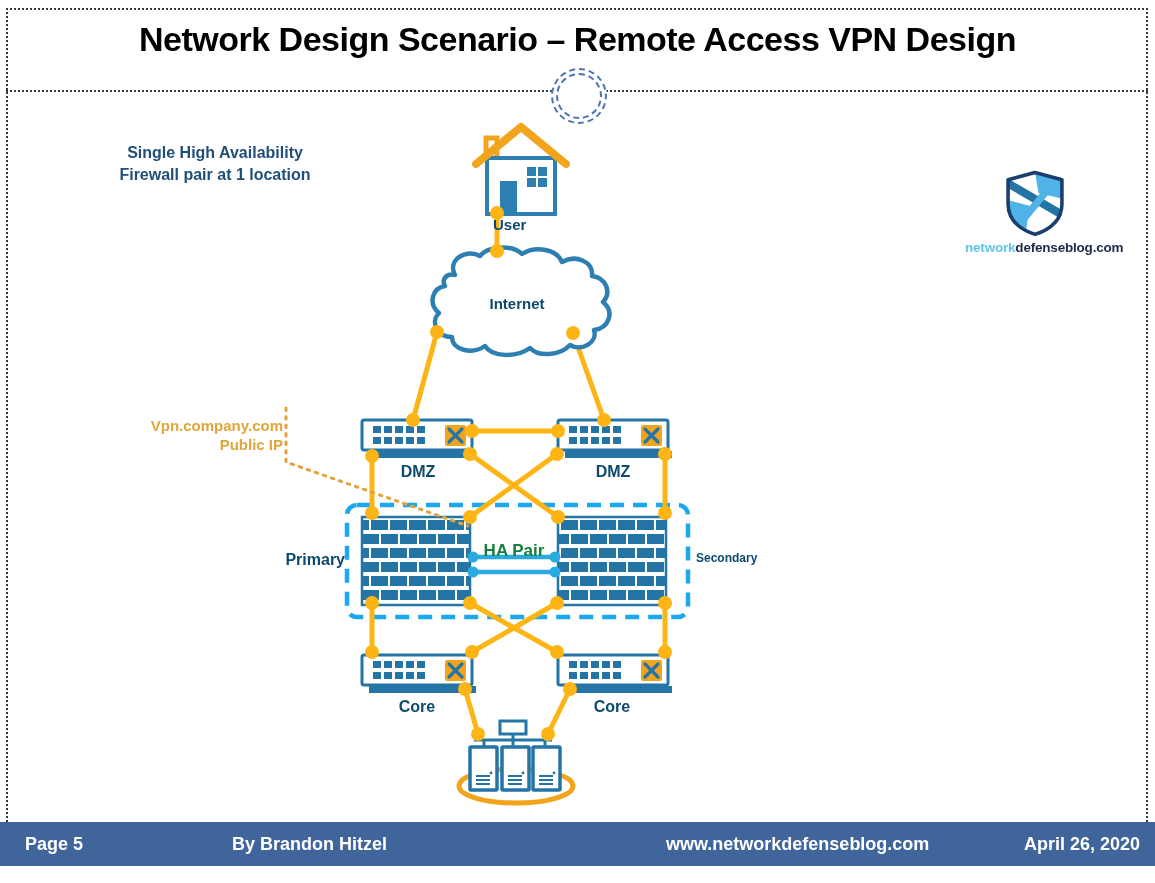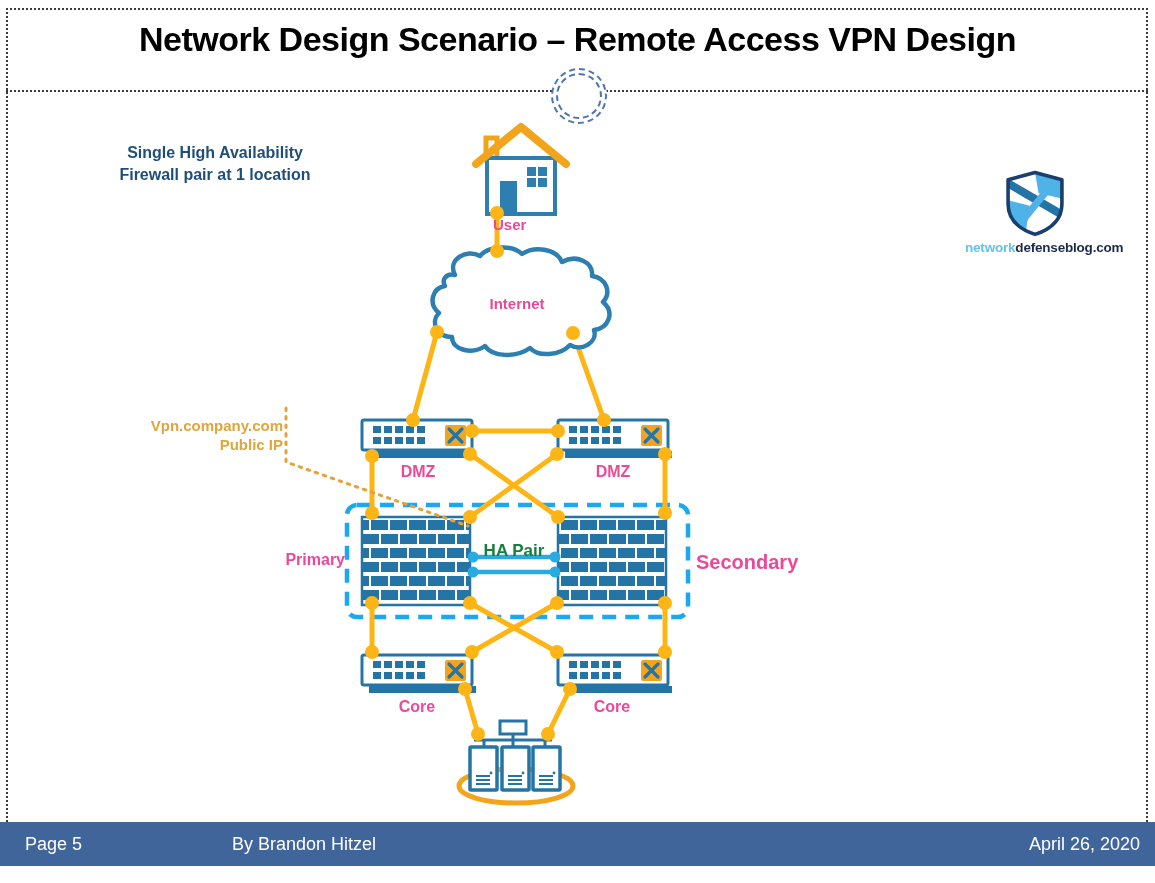--- a/index.html
+++ b/index.html
@@ -14,25 +14,25 @@
         border:2px dashed #4f74b3;background:#fff;z-index:3;}
   .deco-circle::after{content:'';position:absolute;inset:3px;border:2px dashed #4f74b3;border-radius:50%;}
   .note{position:absolute;left:215px;top:142px;transform:translateX(-50%);text-align:center;
         color:#1F4E79;font-weight:bold;font-size:16px;line-height:1.35;white-space:nowrap;}
   .logo{position:absolute;left:965px;top:168px;width:140px;text-align:center;}
   .logo svg{display:block;margin:0 auto;}
   .logo-text{font-size:13.5px;font-weight:bold;letter-spacing:-0.2px;margin-top:2px;white-space:nowrap;}
   .logo-text .lt{color:#62C4EA;text-align:center;}
   .logo-text .ld{color:#1B2A4B;}
   .diagram{position:absolute;left:0;top:0;width:1155px;height:883px;z-index:4;}
-  .lbl{position:absolute;font-weight:bold;font-size:15px;color:#ec4899;white-space:nowrap;z-index:5;}
+  .lbl{position:absolute;font-weight:bold;font-size:15px;color:#0c4a6e;white-space:nowrap;z-index:5;}
   .lbl.center{transform:translateX(-50%);margin-top:6px;}
   .lbl.rightal{transform:translateX(-100%);text-align:right;}
   .footer{position:absolute;left:0;top:822px;width:1155px;height:44px;background:#40659B;
-        color:#fff;font-weight:normal;font-size:18px;z-index:6;}
+        color:#fff;font-weight:bold;font-size:18px;z-index:6;}
   .footer div{position:absolute;top:50%;transform:translateY(-50%);white-space:nowrap;}
   .f-page{left:25px;}
   .f-author{left:232px;}
   .f-site{left:666px;}
   .f-date{right:15px;}
 </style>
 </head>
 <body>
 
 <div class="page">
@@ -206,24 +206,25 @@
 
   <div class="lbl" style="left:493px;top:216px;">User</div>
   <div class="lbl center" style="left:517px;top:289px;">Internet</div>
   <div class="lbl center" style="left:418px;top:457px;font-size:16px;">DMZ</div>
   <div class="lbl center" style="left:613px;top:457px;font-size:16px;">DMZ</div>
   <div class="lbl rightal" style="left:283px;top:417px;color:#DFA63C;line-height:1.25;">
     <div>Vpn.company.com</div>
     <div>Public IP</div>
   </div>
   <div class="lbl rightal" style="left:345px;top:551px;font-size:16px;">Primary</div>
-  <div class="lbl" style="left:696px;top:551px;font-size:20px;">Secondary</div>
+  <div class="lbl" style="left:696px;top:551px;font-size:12px;">Secondary</div>
   <div class="lbl center" style="left:514px;top:535px;font-size:17px;color:#15803d;">HA Pair</div>
   <div class="lbl center" style="left:417px;top:692px;font-size:16px;">Core</div>
   <div class="lbl center" style="left:612px;top:692px;font-size:16px;">Core</div>
 
   <div class="footer">
     <div class="f-page">Page 5</div>
     <div class="f-author">By Brandon Hitzel</div>
+    <div class="f-site">www.networkdefenseblog.com</div>
     <div class="f-date">April 26, 2020</div>
   </div>
 
 </div>
 
 </body></html>

